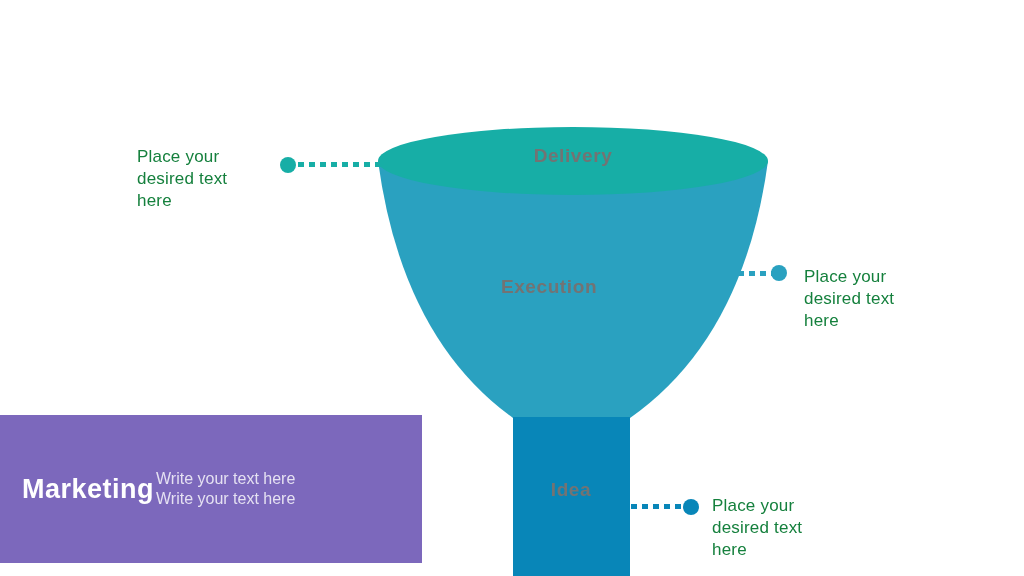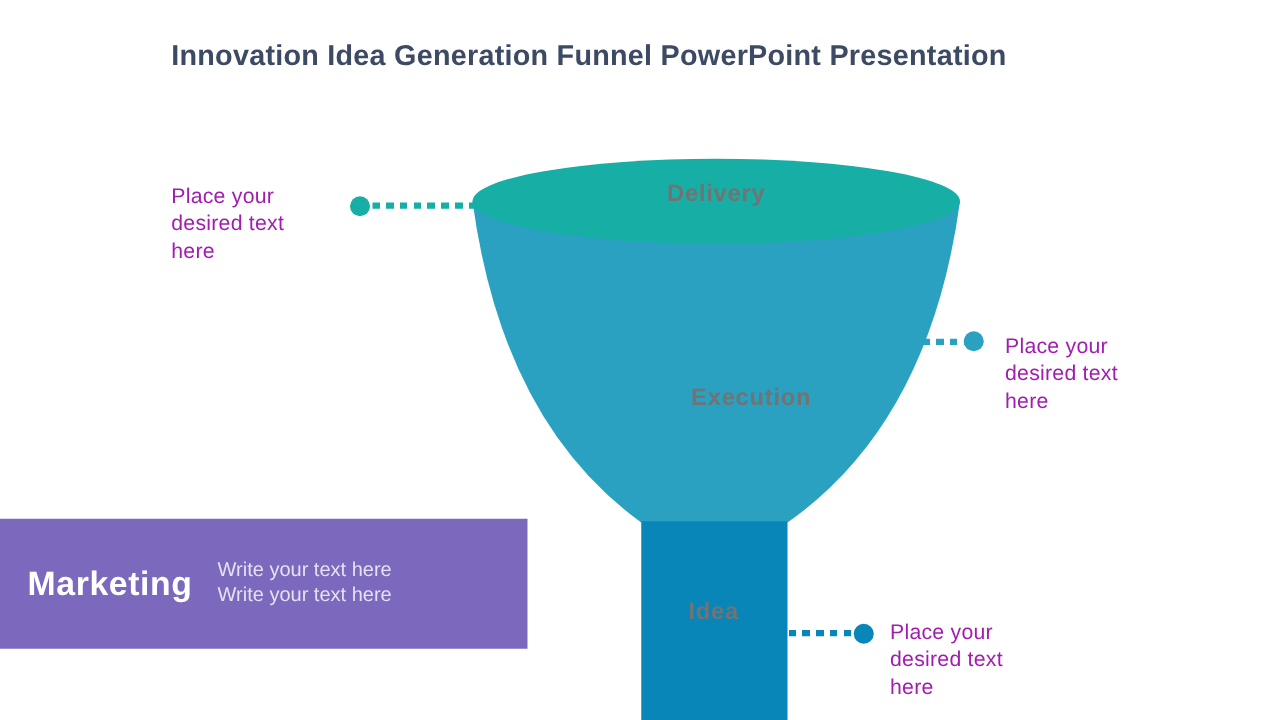--- a/index.html
+++ b/index.html
@@ -26,21 +26,21 @@
   .stage-label {
     position: absolute;
     width: 240px;
     text-align: center;
     font-size: 19px;
     font-weight: bold;
     color: #737373;
     letter-spacing: 0.6px;
   }
   .stage-delivery  { left: 453px; top: 145px; }
-  .stage-execution { left: 481px; top: 276px; margin-top: 32px; }
+  .stage-execution { left: 429px; top: 276px; }
   .stage-idea      { left: 451px; top: 479px; }
 
   .dash-line { position: absolute; height: 5px; }
   .dash-teal { background: repeating-linear-gradient(90deg, #17AEA6 0 6px, transparent 6px 11px); }
   .dash-blue { background: repeating-linear-gradient(90deg, #2AA1C0 0 6px, transparent 6px 11px); }
   .dash-dark { background: repeating-linear-gradient(90deg, #0886B8 0 6px, transparent 6px 11px); }
   .dot { position: absolute; width: 16px; height: 16px; border-radius: 50%; }
   .dot-teal { background: #17AEA6; }
   .dot-blue { background: #2AA1C0; }
   .dot-dark { background: #0886B8; }
@@ -49,57 +49,56 @@
   .c1-dot  { left: 280px; top: 157px; }
   .c2-line { left: 727px; top: 271px; width: 46px; }
   .c2-dot  { left: 771px; top: 265px; }
   .c3-line { left: 631px; top: 504px; width: 52px; }
   .c3-dot  { left: 683px; top: 499px; }
 
   .callout-text {
     position: absolute;
     font-size: 17px;
     line-height: 22px;
-    color: #a21caf;
+    color: #15803d;
     letter-spacing: 0.2px;
   }
   .t1 { left: 137px; top: 146px; }
   .t2 { left: 804px; top: 266px; }
   .t3 { left: 712px; top: 495px; }
 
   .marketing-box {
     position: absolute;
     left: 0;
     top: 415px;
     width: 422px;
-    height: 104px;
+    height: 148px;
     background: #7C68BC;
     display: flex;
     align-items: center;
     padding-left: 22px;
   }
   .marketing-heading {
     font-size: 27px;
     font-weight: bold;
     color: #ffffff;
     letter-spacing: 0.5px;
   }
   .marketing-lines {
-    margin-left: 20px;
+    margin-left: 2px;
     font-size: 16px;
     line-height: 20px;
     color: rgba(255, 255, 255, 0.8);
   }
 </style>
 </head>
 <body>
 
 <div class="slide">
 
-  <div class="title">Innovation Idea Generation Funnel PowerPoint Presentation</div>
 
   <svg class="funnel-svg" width="1024" height="576" viewBox="0 0 1024 576">
     <path d="M 378 161 Q 402 338 513 418 L 630 418 Q 744 338 768 161 Z" fill="#2AA1C0"></path>
     <rect x="513" y="417" width="117" height="159" fill="#0886B8"></rect>
     <ellipse cx="573" cy="161" rx="195" ry="34" fill="#17AEA6"></ellipse>
   </svg>
 
   <div class="stage-label stage-delivery">Delivery</div>
   <div class="stage-label stage-execution">Execution</div>
   <div class="stage-label stage-idea">Idea</div>

